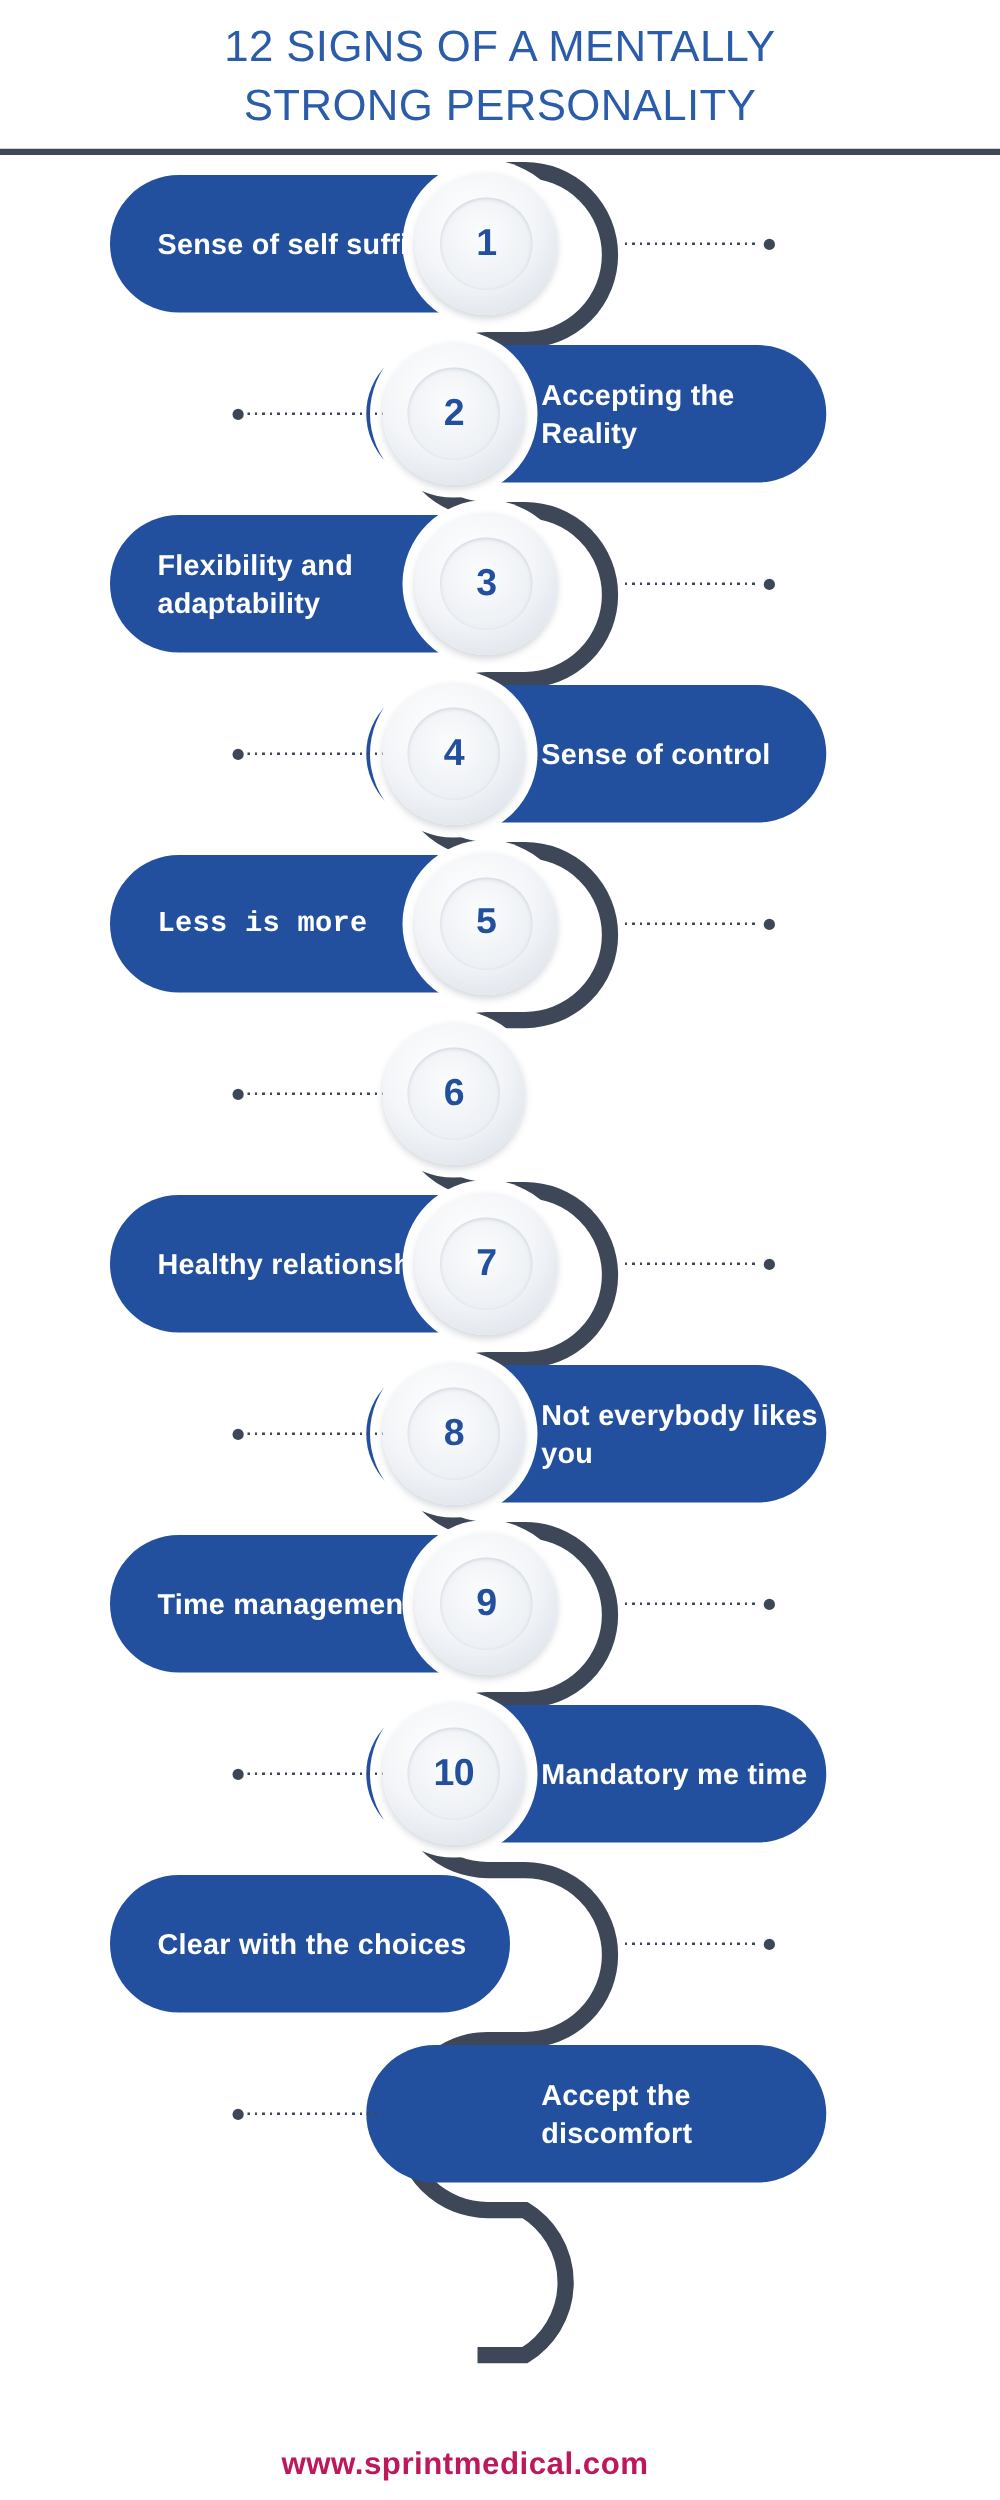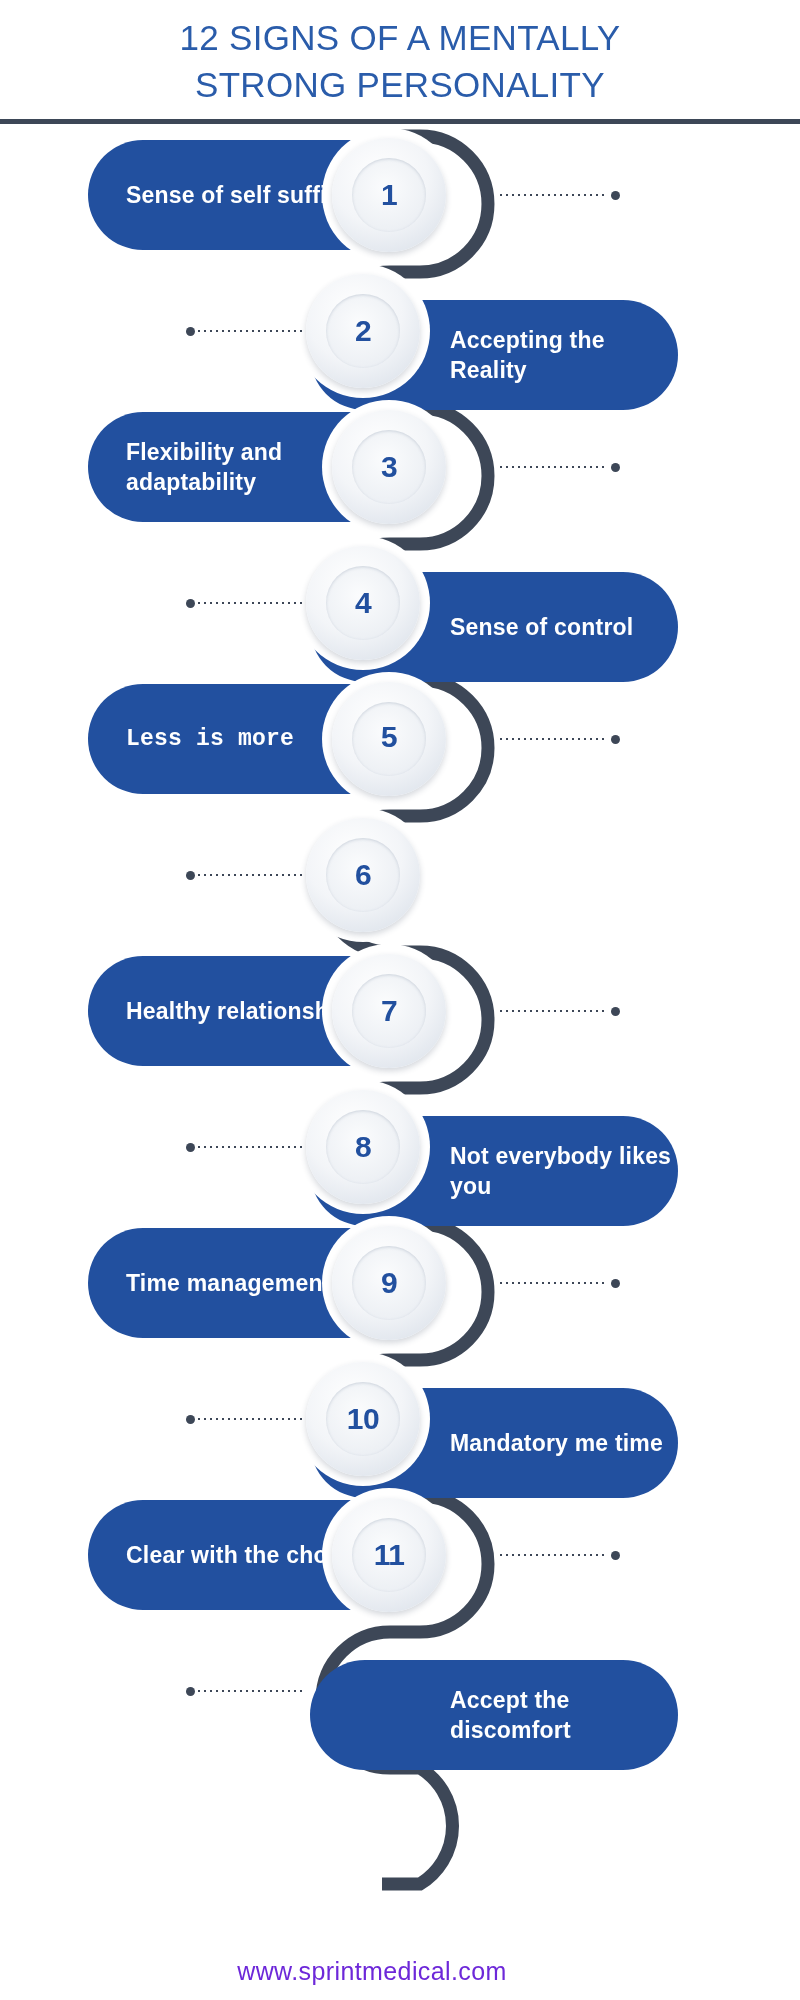--- a/index.html
+++ b/index.html
@@ -62,21 +62,21 @@
     position:absolute;
     top:8px;
     height:110px;
     background:#22509f;
     border-radius:60px;
     box-sizing:border-box;
     display:flex;
     align-items:center;
   }
   .row.left .pill{ left:88px; width:320px; padding-left:38px; }
-  .row.right .pill{ left:310px; width:368px; padding-left:140px;margin-top:24px; }
+  .row.right .pill{ left:293px; width:368px; padding-left:140px; }
 
   .pill-label{
     color:#ffffff;
     font-weight:bold;
     font-size:23px;
     line-height:30px;
     letter-spacing:0.2px;
   }
 
   
@@ -140,23 +140,23 @@
   }
   .row.left .conn-dot{ margin-left:3px; }
   .row.right .conn-dot{ margin-right:3px; }
 
   
   .footer{
     position:absolute;
     left:0;bottom:14px;
     width:744px;
     text-align:center;
-    color:#6d28d9;
+    color:#be185d;
     font-size:25px;
-    font-weight:normal;
+    font-weight:bold;
     letter-spacing:0.4px;
   }
 </style>
 </head>
 <body>
 
 <div class="title-block">
   <div class="title-line">12 SIGNS OF A MENTALLY</div>
   <div class="title-line">STRONG PERSONALITY</div>
 </div>
@@ -360,28 +360,20 @@
         </div>
         <div class="connector">
           <div class="conn-line"></div>
           <div class="conn-dot"></div>
         </div>
       </div>
       <div class="row left" style="top: 1368px;">
         <div class="pill">
           <div class="pill-label">Clear with the choices</div>
         </div>
-        <div class="badge-wrap">
-          <div class="badge-halo"></div>
-          <div class="badge">
-            <div class="badge-inner">
-              <div class="badge-num">11</div>
-            </div>
-          </div>
-        </div>
         <div class="connector">
           <div class="conn-line"></div>
           <div class="conn-dot"></div>
         </div>
       </div>
       <div class="row right" style="top: 1504px;">
         <div class="pill">
           <div class="pill-label">Accept the discomfort</div>
         </div>
         <div class="connector">

